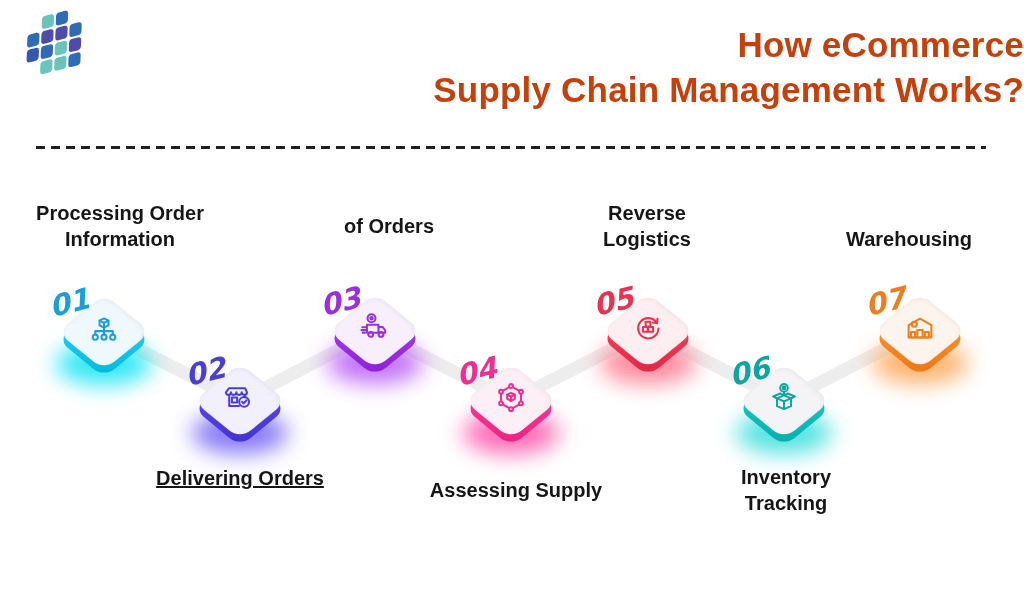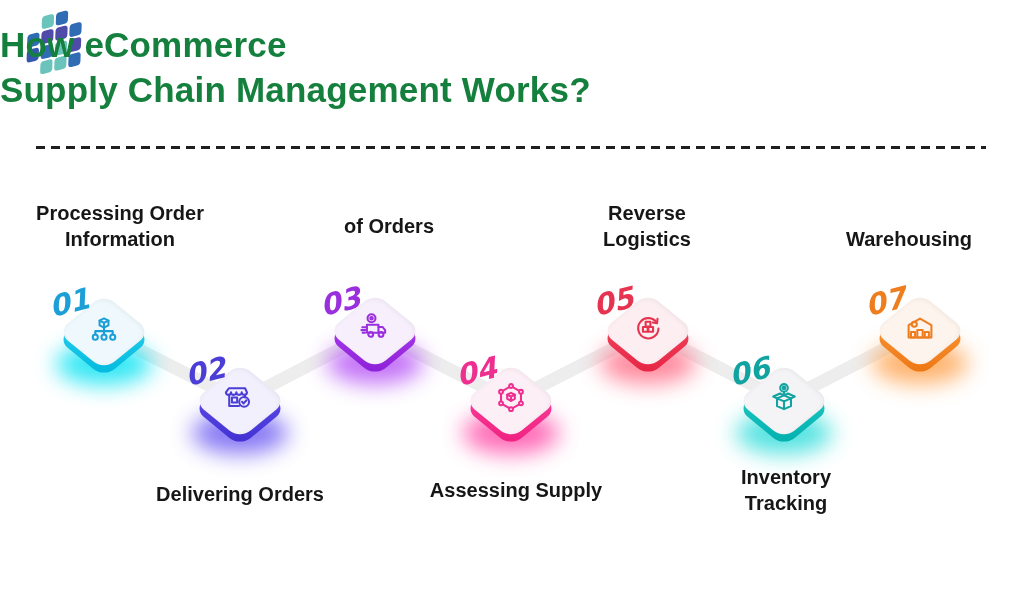--- a/index.html
+++ b/index.html
@@ -1,22 +1,22 @@
 <!DOCTYPE html>
 <html><head>
 <meta charset="utf-8">
 <style>
   html,body { margin:0; padding:0; background:#ffffff; }
   body { width:1024px; height:589px; overflow:hidden; font-family:"Liberation Sans", sans-serif; }
   .canvas { position:relative; width:1024px; height:589px; background:#ffffff; }
 
   .logo { position:absolute; top:4px; left:6px; width:100px; height:72px; }
 
-  .title { position:absolute; top:22px; left:0; width:100%; text-align:left;
-           font-weight:800; font-size:35px; line-height:45px; color:#15803d; letter-spacing:.2px; }
+  .title { position:absolute; top:22px; left:0; width:100%; text-align:right;
+           font-weight:800; font-size:35px; line-height:45px; color:#c2410c; letter-spacing:.2px; }
   .title .t-line { display:block; }
 
   .divider { position:absolute; top:146px; left:36px; right:38px; height:3px;
              background:repeating-linear-gradient(to right, #1f1f1f 0 9px, transparent 9px 15px); }
 
   #zigzag { position:absolute; left:0; top:0; }
 
   .step { position:absolute; width:0; height:0; }
 
   .glow { position:absolute; left:0; top:32px; width:96px; height:42px; border-radius:50%;
@@ -100,21 +100,21 @@
         </div>
         <svg class="icon" viewBox="0 0 24 24" fill="none" stroke="#4a3ed6" stroke-width="1.3" stroke-linecap="round" stroke-linejoin="round">
           <path d="M5 5.2h10.2l1.2 2.6c0 .9-.75 1.6-1.7 1.6-.9 0-1.6-.7-1.6-1.6 0 .9-.75 1.6-1.7 1.6s-1.7-.7-1.7-1.6c0 .9-.75 1.6-1.7 1.6s-1.7-.7-1.7-1.6c0 .9-.7 1.6-1.6 1.6s-1.6-.7-1.6-1.6z"></path>
           <path d="M5.2 9.4v7h6.2M15.2 9.4v1.6"></path>
           <rect x="6.9" y="11" width="3.3" height="3.2"></rect>
           <circle cx="14.6" cy="13.8" r="3.1"></circle>
           <path d="M13.3 13.8l1 1 1.8-2"></path>
         </svg>
         <div class="num" style="color: rgb(74, 62, 214); left: -32px; top: -30px;">02</div>
       </div>
-      <div class="step-label" style="left: 240px; top: 494px;">
+      <div class="step-label" style="left: 240px; top: 478px; text-decoration: underline;">
         <div>Delivering Orders</div>
       </div>
       <div class="step" style="left: 375px; top: 331px;">
         <div class="glow" style="background: rgb(180, 78, 245);"></div>
         <div class="squash">
           <div class="d-back" style="background: linear-gradient(135deg, rgb(181, 69, 246), rgb(139, 31, 214));"></div>
           <div class="d-face" style="background: rgb(247, 240, 252);"></div>
         </div>
         <svg class="icon" viewBox="0 0 24 24" fill="none" stroke="#9a30dd" stroke-width="1.3" stroke-linecap="round" stroke-linejoin="round">
           <circle cx="9.8" cy="5.2" r="2.5"></circle>

